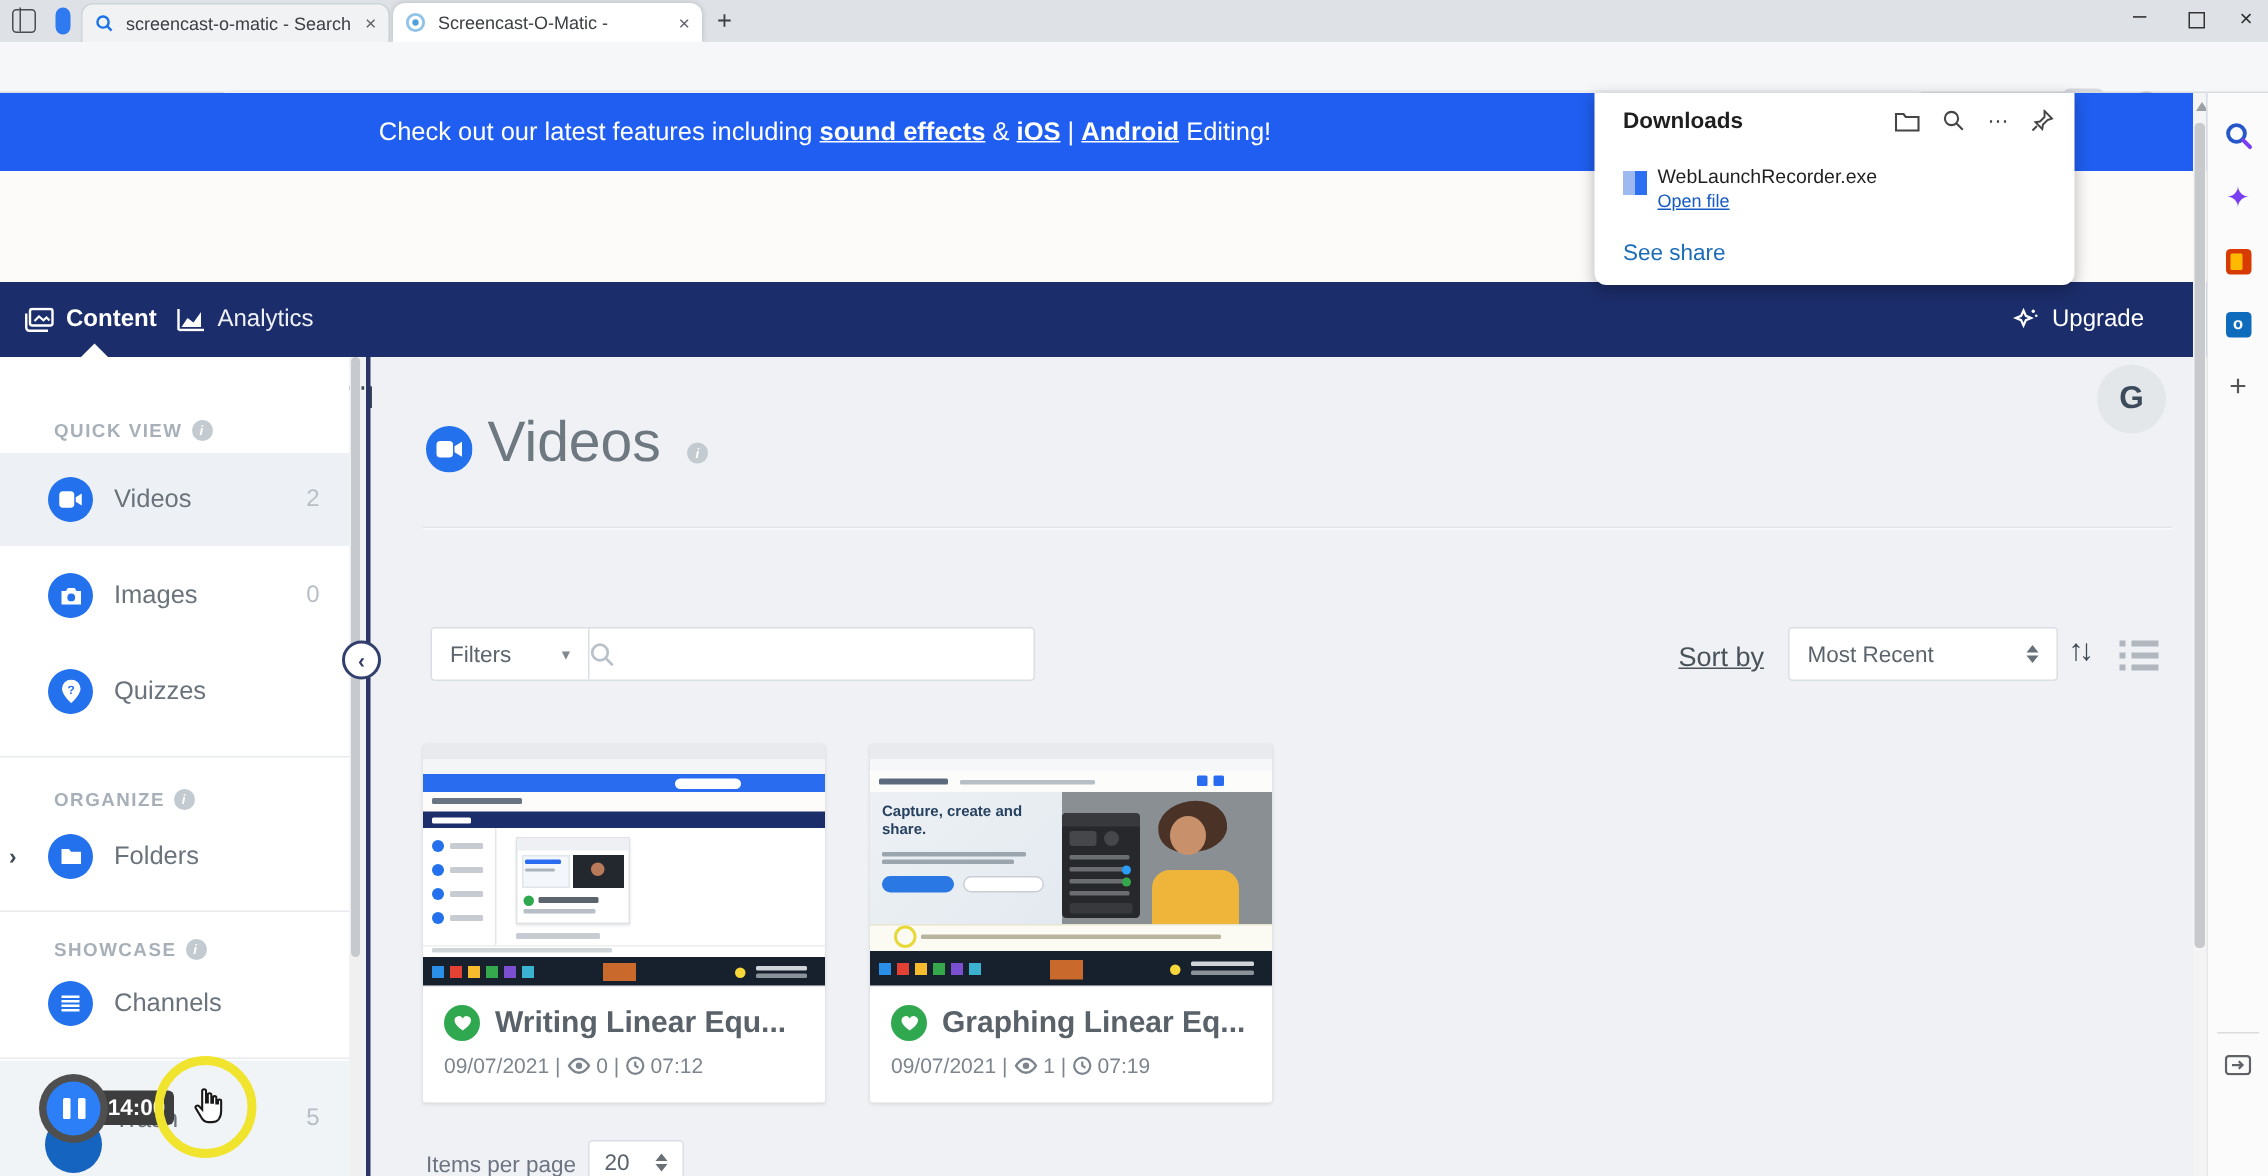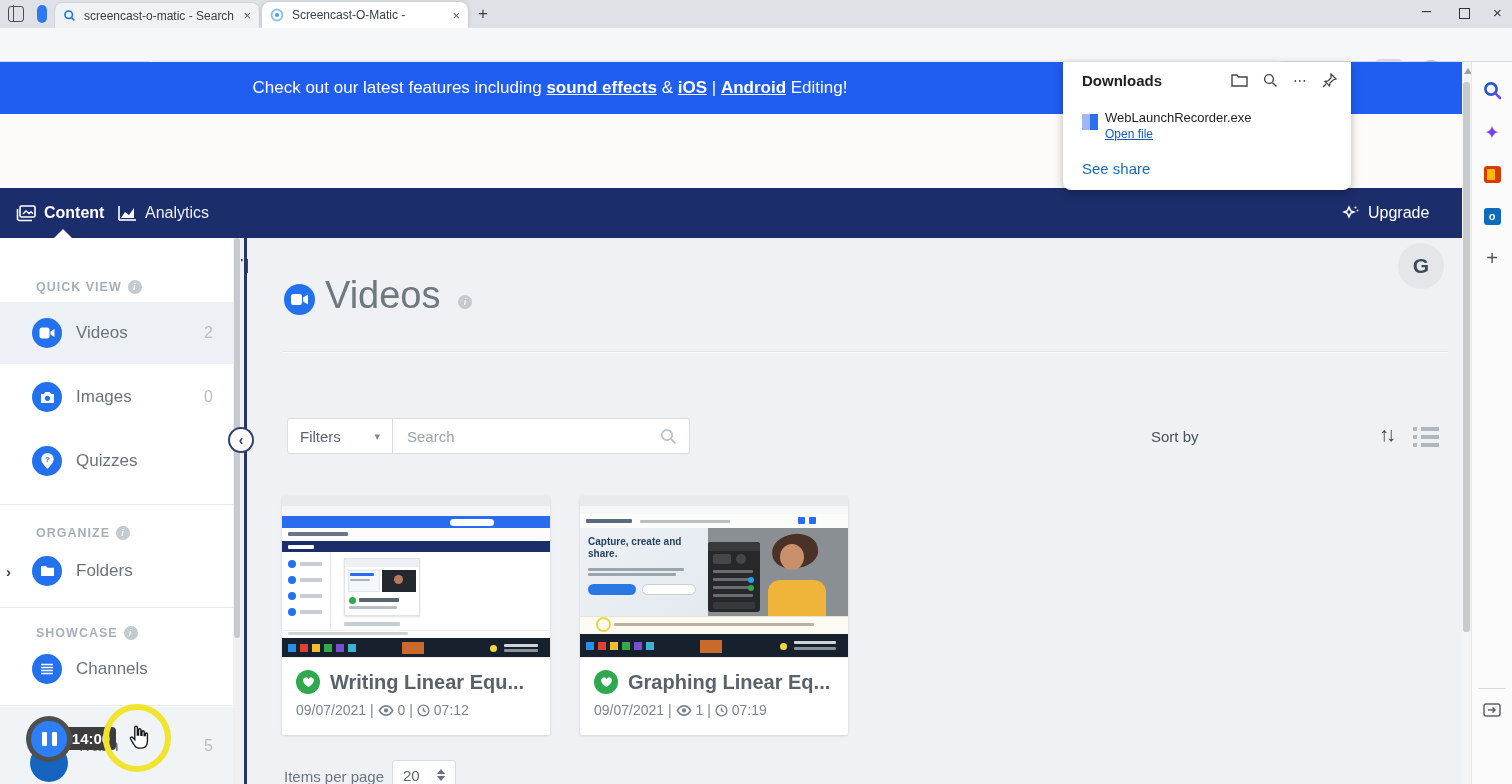--- a/index.html
+++ b/index.html
@@ -35,21 +35,21 @@
   .avatar-b::after { content:""; position:absolute; left:3px; top:13px; width:16px; height:10px; border-radius:50% 50% 0 0; background:#8b9096; }
 
   
   .banner { left:0; top:62px; width:1512px; height:52px; background:#1f5ef0; color:#fff; }
   .banner-text { position:absolute; left:0; top:0; width:1100px; height:52px; display:flex; align-items:center; justify-content:center; font-size:17px; white-space:pre; }
   .banner-text u { font-weight:700; }
   .banner-pill { position:absolute; left:898px; top:68px; width:237px; height:40px; background:#fff; border-radius:22px; display:flex; align-items:center; justify-content:center; font-size:16px; font-weight:700; color:#1b2b66; overflow:hidden; }
   .banner-close { left:1428px; top:76px; font-size:23px; color:#fff; }
 
   
-  .dlpopup { left:1063px; top:62px; width:288px; height:128px; background:#fff; border-radius:0 0 8px 8px; box-shadow:0 3px 10px rgba(0,0,0,.28); z-index:60; }
+  .dlpopup { left:1063px; top:62px; width:320px; height:128px; background:#fff; border-radius:0 0 8px 8px; box-shadow:0 3px 10px rgba(0,0,0,.28); z-index:60; }
   .dlpopup .dp-title { position:absolute; left:19px; top:10px; font-size:15px; font-weight:700; color:#1f1f1f; }
   .dp-icons { position:absolute; right:14px; top:10px; display:flex; gap:15px; align-items:center; color:#454545; }
   .dp-fileicon { position:absolute; left:19px; top:52px; width:16px; height:16px; background:#2d6ff2; }
   .dp-fileicon::after { content:""; position:absolute; left:0; top:0; width:8px; height:16px; background:#9db9ef; }
   .dp-filename { position:absolute; left:42px; top:48px; font-size:13px; color:#1f1f1f; }
   .dp-openfile { position:absolute; left:42px; top:65px; font-size:12px; color:#1659c4; text-decoration:underline; }
   .dp-seemore { position:absolute; left:19px; top:98px; font-size:15px; color:#1a6bb8; }
 
   
   .site-header { left:0; top:114px; width:1512px; height:74px; background:#fcfbf9; }
@@ -94,21 +94,21 @@
   .page-info { position:absolute; left:210px; top:57px; }
   .upload-btn { position:absolute; left:1029px; top:37px; width:168px; height:38px; border-radius:20px; background:#2a6cf3; color:#fff; font-size:17px; font-weight:700; display:flex; align-items:center; justify-content:center; gap:8px; }
   .main-divider { position:absolute; left:34px; top:113px; width:1166px; height:2px; border-top:1px solid #e2e4ea; border-bottom:1px solid #fbfbfd; }
   .filter-wrap { position:absolute; left:39px; top:180px; width:403px; height:36px; background:#fff; border:1px solid #d9dee4; border-radius:3px; display:flex; align-items:center; }
   .filters-part { width:105px; display:flex; align-items:center; padding:0 12px; border-right:1px solid #d9dee4; height:100%; }
   .filters-label { font-size:15px; color:#5b646d; }
   .caret { margin-left:auto; font-size:11px; color:#808990; }
   .search-input { flex:1; height:100%; border:none; outline:none; background:transparent; font-size:15px; color:#444; padding:0 14px; font-family:inherit; }
   .search-input::placeholder { color:#9aa3ac; }
   .search-mag { margin-right:12px; }
-  .sortby-label { position:absolute; left:903px; top:190px; font-size:15px; color:#4a525a; }
+  .sortby-label { position:absolute; left:871px; top:190px; font-size:18px; color:#4a525a;text-decoration:underline; }
   .sort-select { position:absolute; left:944px; top:180px; width:180px; height:36px; background:#fff; border:1px solid #d9dee4; border-radius:3px; display:flex; align-items:center; padding:0 12px; }
   .sort-value { font-size:15px; color:#5b646d; }
   .sel-arrows { margin-left:auto; display:flex; flex-direction:column; gap:2px; align-items:center; }
   .tri-up { width:0; height:0; border-left:4px solid transparent; border-right:4px solid transparent; border-bottom:5px solid #6a7077; }
   .tri-dn { width:0; height:0; border-left:4px solid transparent; border-right:4px solid transparent; border-top:5px solid #6a7077; }
   .sort-dir { position:absolute; left:1131px; top:185px; font-size:20px; color:#3f4750; letter-spacing:-3px; }
   .listview-ico { position:absolute; left:1165px; top:189px; }
   .listview-ico .lrow { display:flex; gap:4px; align-items:center; margin-bottom:4px; }
   .listview-ico .ldot { width:4px; height:4px; background:#b0b7bf; }
   .listview-ico .lbar { width:18px; height:4px; background:#b0b7bf; }
@@ -381,28 +381,34 @@
   <span class="page-info info-dot">i</span>
 
 
   <div class="main-divider"></div>
 
   <div class="filter-wrap">
     <div class="filters-part">
       <span class="filters-label">Filters</span>
       <span class="caret">▾</span>
     </div>
-    <input class="search-input" placeholder="Search" style="">
     <svg class="search-mag" width="17" height="17" viewBox="0 0 17 17">
         <circle cx="7" cy="7" r="5.2" fill="none" stroke="#b9c1c9" stroke-width="1.8"></circle>
         <line x1="11" y1="11" x2="15.5" y2="15.5" stroke="#b9c1c9" stroke-width="1.8"></line>
       </svg>
   </div>
 
   <span class="sortby-label">Sort by</span>
+  <div class="sort-select">
+    <span class="sort-value">Most Recent</span>
+    <span class="sel-arrows">
+        <i class="tri-up"></i>
+        <i class="tri-dn"></i>
+      </span>
+  </div>
   <span class="sort-dir">↑↓</span>
   <div class="listview-ico">
     <div class="lrow">
         <span class="ldot"></span>
         <span class="lbar"></span>
       </div>
     <div class="lrow">
         <span class="ldot"></span>
         <span class="lbar"></span>
       </div>

